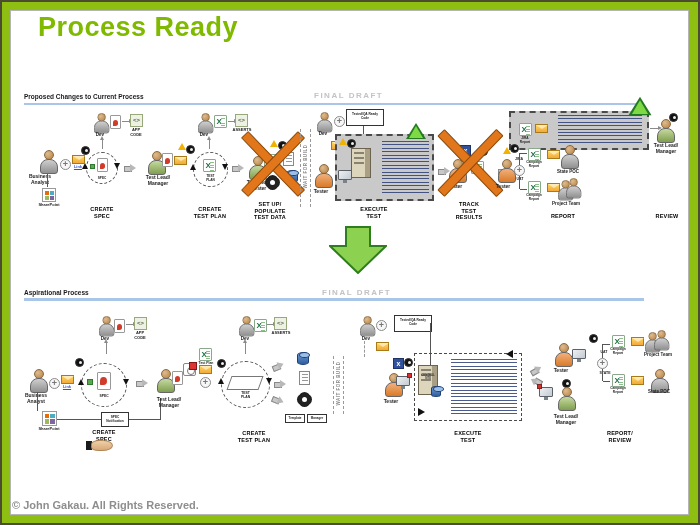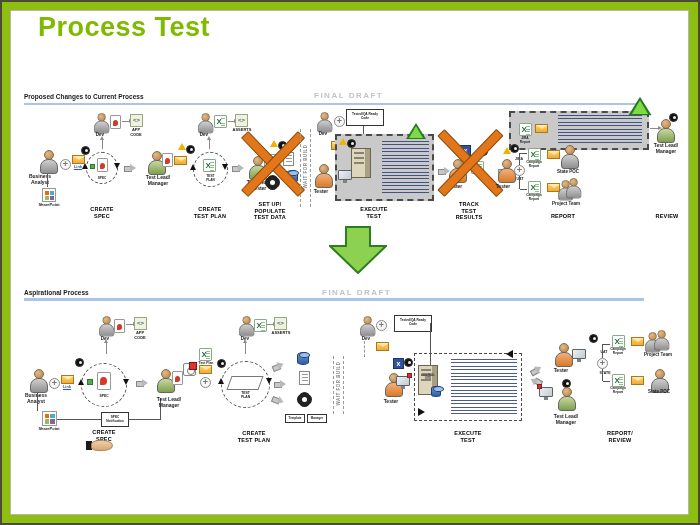--- a/index.html
+++ b/index.html
@@ -98,21 +98,21 @@
 </head>
 <body>
 
 <div class="outer">
   <div class="frame f-top"></div>
   <div class="frame f-bottom"></div>
   <div class="frame f-left"></div>
   <div class="frame f-right"></div>
   <div class="inner-edge"></div>
 
-  <div class="title">Process Test</div>
+  <div class="title">Process Ready</div>
 
   <div class="sec-head" style="left:22px;top:91px">Proposed Changes to Current Process</div>
   <div class="watermark" style="left:312px;top:89px">FINAL DRAFT</div>
   <div class="rule" style="left:22px;top:101px;width:618px;height:2px"></div>
 
   <div class="person p-gray sm" style="left:92px;top:111px"></div>
   <div class="lbl" style="left:82px;top:130px;width:32px;font-size:4.5px">Dev</div>
   <div class="pdf" style="left:108px;top:113px"></div>
   <div class="arr-r" style="left:120px;top:119px;width:7px"></div>
   <div class="code-icon" style="left:128px;top:112px"></div>
@@ -398,13 +398,14 @@
   <div class="lbl" style="left:639px;top:387px;width:36px;font-size:4.5px">State POC</div>
   <div class="monitor" style="left:537px;top:385px"></div>
   <div class="red-dot" style="left:535px;top:382px"></div>
   <div class="badge" style="left:560px;top:377px"></div>
   <div class="person p-green" style="left:556px;top:385px"></div>
   <div class="lbl" style="left:540px;top:411px;width:48px">Test Lead/
 Manager</div>
   <div class="lbl stage" style="left:596px;top:428px;width:44px">REPORT/
 REVIEW</div>
 
+  <div class="copyright" style="left:10px;top:497px">© John Gakau. All Rights Reserved.</div>
 </div>
 
 </body></html>

